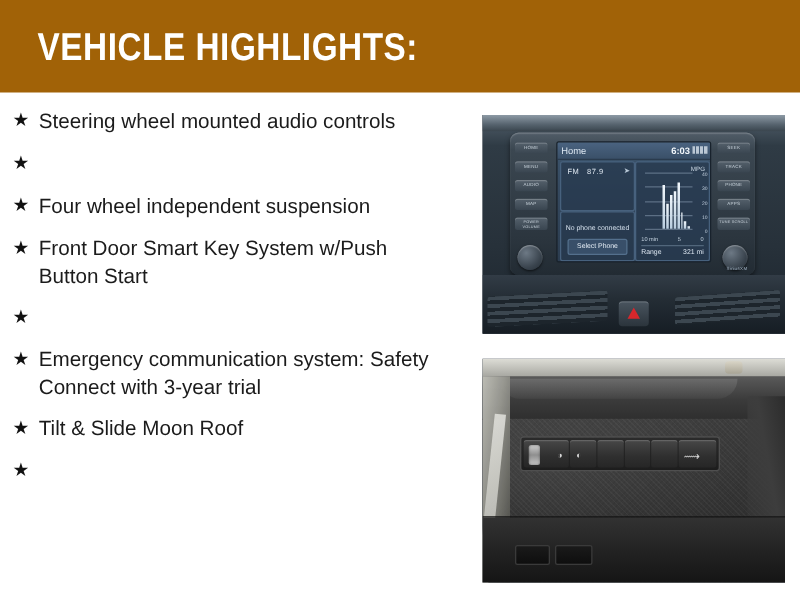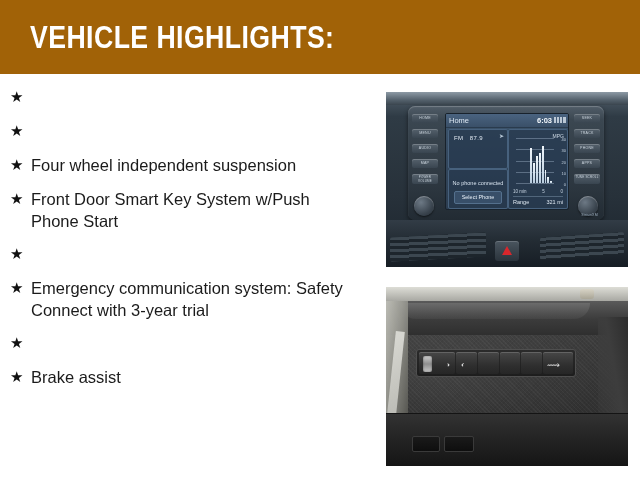--- a/index.html
+++ b/index.html
@@ -397,52 +397,53 @@
 <body>
 
 <div class="header-banner">
   <div class="header-title">VEHICLE HIGHLIGHTS:</div>
 </div>
 
 <div class="features-column">
 
   <div class="feature-item">
     <span class="bullet-star">★</span>
+    <span class="feature-text">Steering wheel mounted audio controls</span>
   </div>
 
   <div class="feature-item">
     <span class="bullet-star">★</span>
   </div>
 
   <div class="feature-item">
     <span class="bullet-star">★</span>
     <span class="feature-text">Four wheel independent suspension</span>
   </div>
 
   <div class="feature-item two-line">
     <span class="bullet-star">★</span>
-    <span class="feature-text">Front Door Smart Key System w/Push Phone Start</span>
+    <span class="feature-text">Front Door Smart Key System w/Push Button Start</span>
   </div>
 
   <div class="feature-item">
     <span class="bullet-star">★</span>
   </div>
 
   <div class="feature-item two-line">
     <span class="bullet-star">★</span>
     <span class="feature-text">Emergency communication system: Safety Connect with 3-year trial</span>
   </div>
 
   <div class="feature-item">
     <span class="bullet-star">★</span>
+    <span class="feature-text">Tilt &amp; Slide Moon Roof</span>
   </div>
 
   <div class="feature-item">
     <span class="bullet-star">★</span>
-    <span class="feature-text">Brake assist</span>
   </div>
 
 </div>
 
 <div class="photo-column">
 
   <div class="photo-frame photo-top">
     <div class="hu-scene">
       <div class="hu-dashtop"></div>
 

